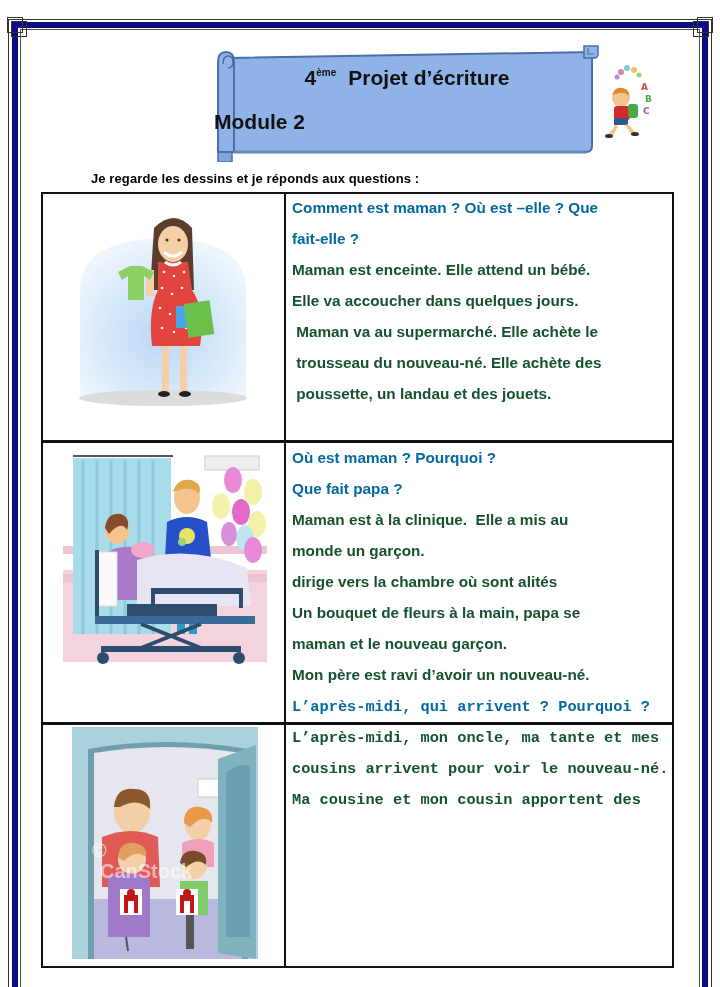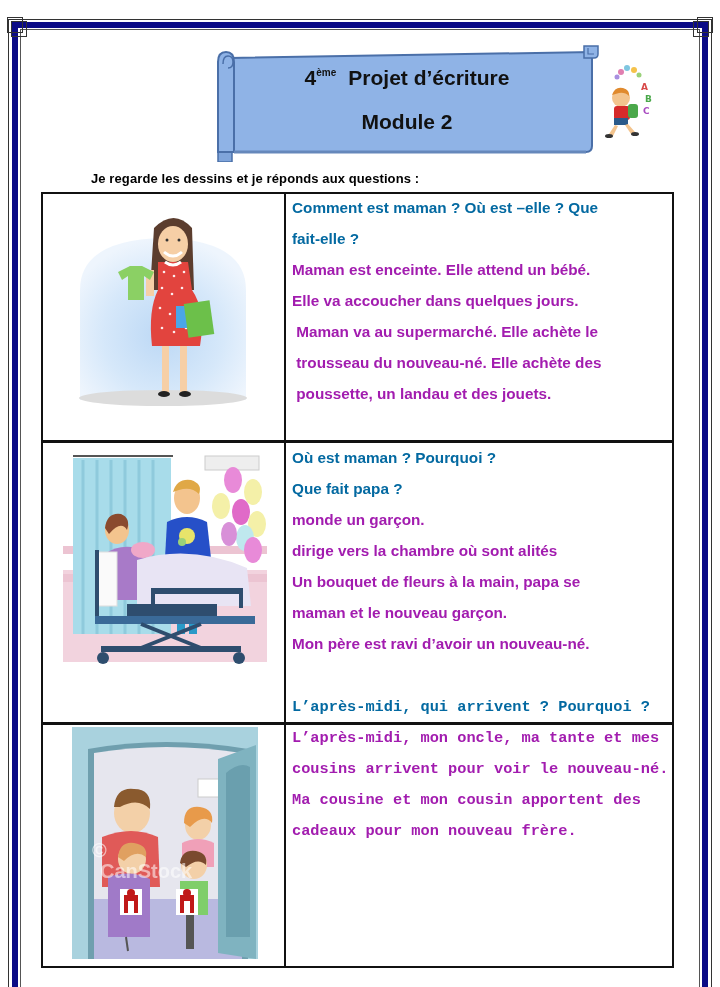--- a/index.html
+++ b/index.html
@@ -21,39 +21,39 @@
 
   
   .banner { position: absolute; left: 214px; top: 44px; width: 386px; height: 118px; }
   .banner svg { position: absolute; left: 0; top: 0; }
   .banner-line1 {
     position: absolute; left: 0; width: 386px; top: 22px; text-align: center;
     font-weight: bold; font-size: 21px; color: #111;
   }
   .banner-line1 sup { font-size: 10px; vertical-align: 9px; margin-right: 12px; }
   .banner-line2 {
-    position: absolute; left: 0; width: 386px; top: 66px; text-align: center;
+    position: absolute; left: 0; width: 386px; top: 66px; text-align: left;
     font-weight: bold; font-size: 21px; color: #111;
   }
   .kid { position: absolute; left: 603px; top: 60px; width: 60px; height: 80px; }
 
   .instruction {
     position: absolute; left: 91px; top: 171px; font-size: 13px; font-weight: bold; color: #000000;
     letter-spacing: 0.1px;
   }
 
   
   .tbl { position: absolute; left: 41px; top: 192px; width: 633px; height: 776px;
          border: 2px solid #111; box-sizing: border-box; }
   .vline { position: absolute; left: 284px; top: 192px; width: 2px; height: 776px; background: #111; }
   .hline { position: absolute; left: 41px; width: 633px; height: 3px; background: #111; }
   .cell-text { position: absolute; font-weight: bold; font-size: 15.3px; }
   .cell-text .ln { display: block; white-space: nowrap; height: 31px; line-height: 31px; }
   .q { color: #0369a1; }
-  .a { color: #a21caf; }
+  .a { color: #14532d; }
   .pic { position: absolute; }
 </style>
 </head>
 <body>
 
 <div>
   <div class="frame-outer-top"></div>
   <div class="frame-outer-left"></div>
   <div class="frame-outer-right"></div>
   <div class="frame-blue-top"></div>
@@ -226,20 +226,21 @@
   <line x1="80" y1="174" x2="140" y2="198" stroke="#2e4d6e" stroke-width="4"></line>
   <line x1="140" y1="174" x2="80" y2="198" stroke="#2e4d6e" stroke-width="4"></line>
   <rect x="40" y="196" width="140" height="6" fill="#2e4d6e"></rect>
   <circle cx="42" cy="208" r="6" fill="#2e4d6e"></circle>
     <circle cx="178" cy="208" r="6" fill="#2e4d6e"></circle>
 </svg>
 
 <div class="cell-text" style="left:292px;top:442px;">
   <span class="ln q">Où est maman ? Pourquoi ?</span>
   <span class="ln q">Que fait papa ?</span>
+  <span class="ln a" style="white-space:pre;">Maman est à la clinique.  Elle a mis au</span>
   <span class="ln a">monde un garçon.</span>
   <span class="ln a">dirige vers la chambre où sont alités</span>
   <span class="ln a">Un bouquet de fleurs à la main, papa se</span>
   <span class="ln a">maman et le nouveau garçon.</span>
   <span class="ln a">Mon père est ravi d’avoir un nouveau-né.</span>
 </div>
 
 <svg class="pic" style="left:72px;top:727px;" width="186" height="232" viewBox="0 0 186 232">
   <rect x="0" y="0" width="186" height="232" fill="#a9d2de"></rect>
   <path d="M16 232 L16 22 Q93 8 176 22 L176 232 Z" fill="#6f9fae"></path>
@@ -281,14 +282,13 @@
 
   <text x="20" y="130" font-size="20" font-family="Liberation Sans, sans-serif" font-weight="bold" fill="#ffffff" opacity="0.6">©</text>
 </svg>
 <div style="position:absolute;left:100px;top:860px;font-size:20px;font-weight:bold;color:rgba(255,255,255,0.55);font-family:'Liberation Sans',sans-serif;">CanStock</div>
 
 <div class="cell-text" style="left:292px;top:692px;font-family:Liberation Mono, monospace;">
   <span class="ln q">L’après-midi, qui arrivent ? Pourquoi ?</span>
   <span class="ln a">L’après-midi, mon oncle, ma tante et mes</span>
   <span class="ln a">cousins arrivent pour voir le nouveau-né.</span>
   <span class="ln a">Ma cousine et mon cousin apportent des</span>
-  <span class="ln a">cadeaux pour mon nouveau frère.</span>
 </div>
 
 </body></html>

